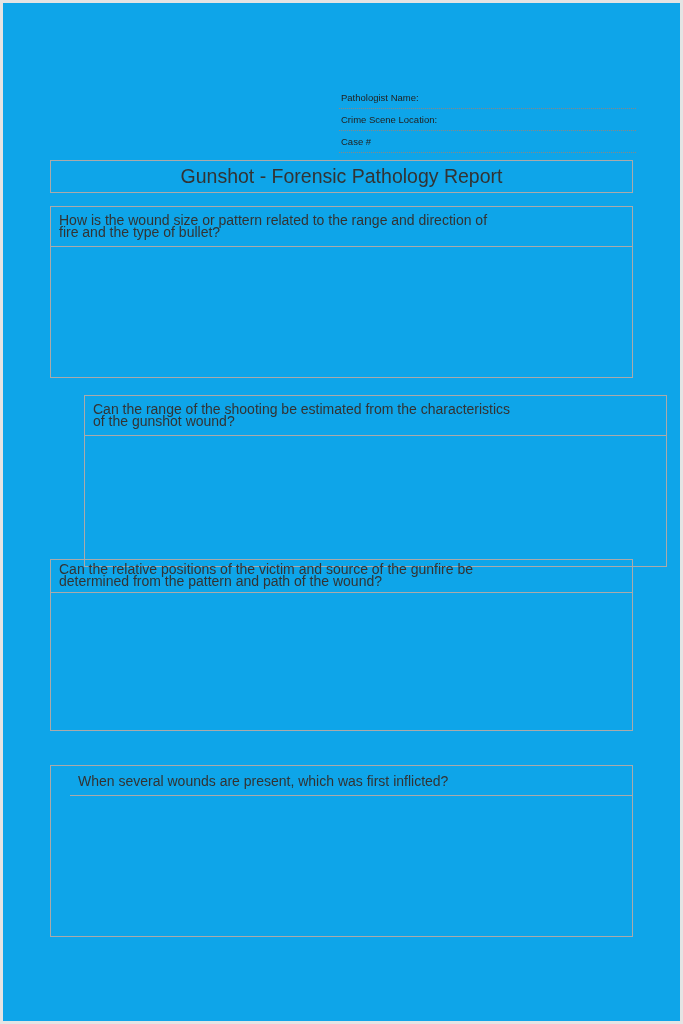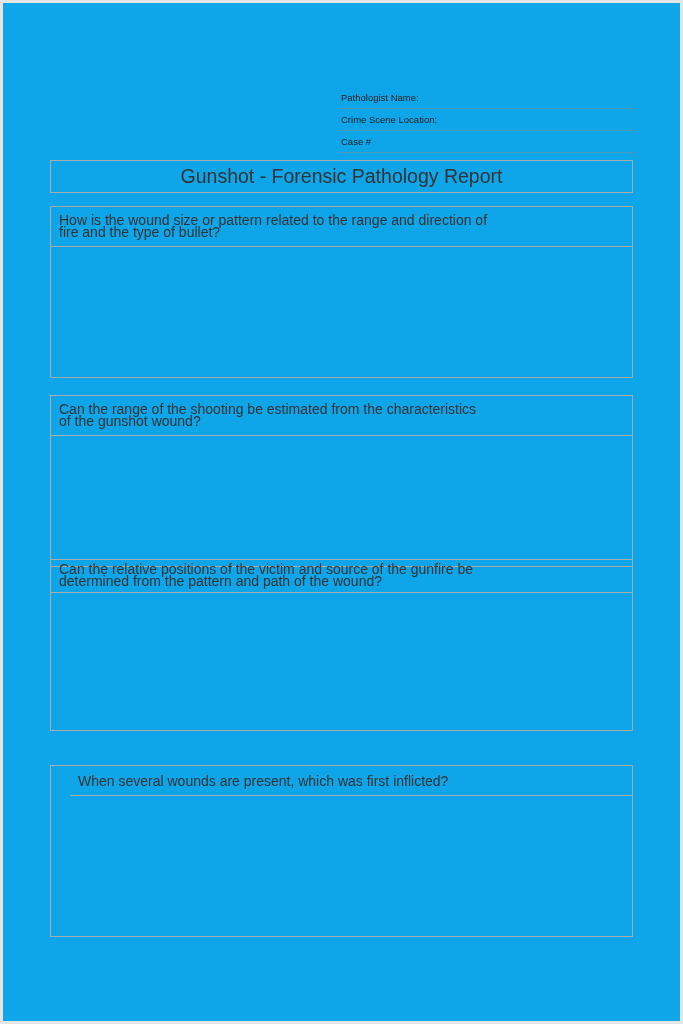--- a/index.html
+++ b/index.html
@@ -74,21 +74,21 @@
 
   <div class="title-box">Gunshot - Forensic Pathology Report</div>
 
   <div class="qbox" style="top:203px;">
     <div class="qhead" style="height:40px;">
       <span>How is the wound size or pattern related to the range and direction of fire and the type of bullet?</span>
     </div>
     <div class="qbody" style="height:130px;"></div>
   </div>
 
-  <div class="qbox" style="top:392px;">
+  <div class="qbox" style="top:392px;margin-left:34px;">
     <div class="qhead" style="height:40px;">
       <span>Can the range of the shooting be estimated from the characteristics of the gunshot wound?</span>
     </div>
     <div class="qbody" style="height:130px;"></div>
   </div>
 
   <div class="qbox" style="top:556px;">
     <div class="qhead" style="height:33px; padding-top:3px;">
       <span>Can the relative positions of the victim and source of the gunfire be determined from the pattern and path of the wound?</span>
     </div>

